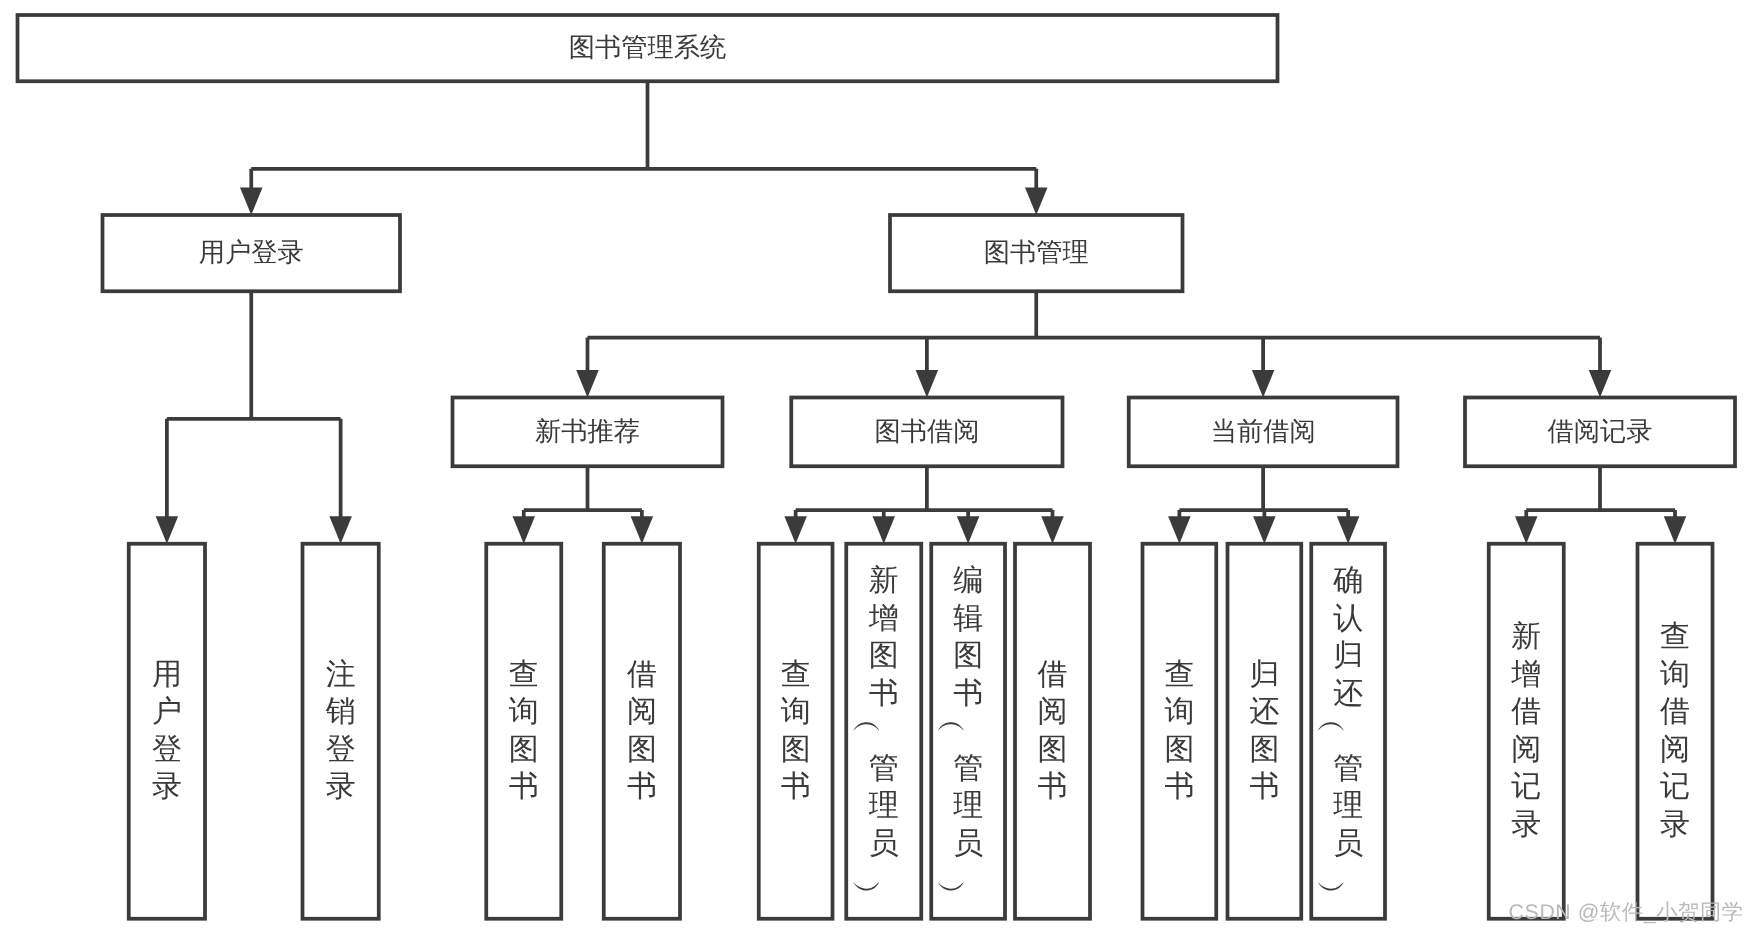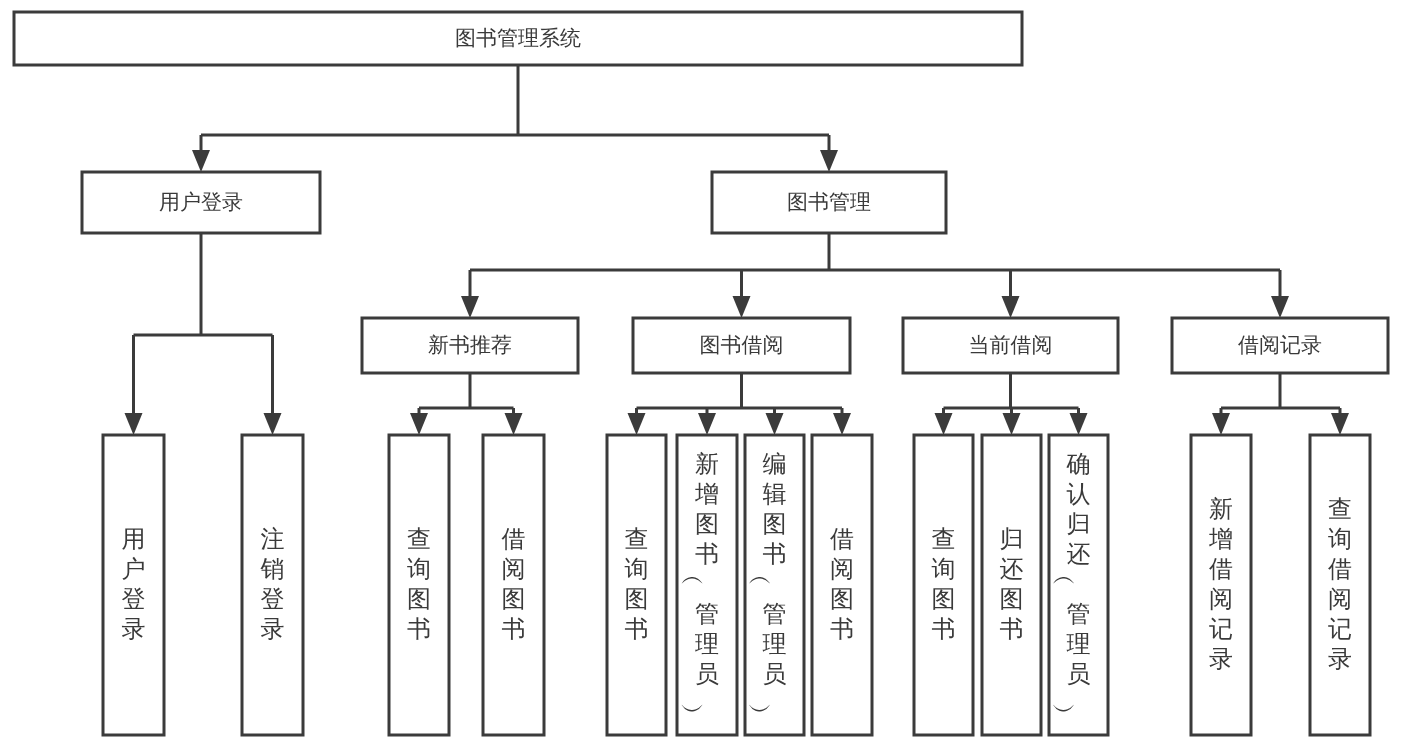--- a/index.html
+++ b/index.html
@@ -199,13 +199,14 @@
         <g>
           <rect x="1191" y="435" width="60" height="300" class="node-box"></rect>
           <text x="1221" class="node-label-vertical" y="517"><tspan x="1221" dy="0">新</tspan><tspan x="1221" dy="30">增</tspan><tspan x="1221" dy="30">借</tspan><tspan x="1221" dy="30">阅</tspan><tspan x="1221" dy="30">记</tspan><tspan x="1221" dy="30">录</tspan></text>
         </g>
         <g>
           <rect x="1310" y="435" width="60" height="300" class="node-box"></rect>
           <text x="1340" class="node-label-vertical" y="517"><tspan x="1340" dy="0">查</tspan><tspan x="1340" dy="30">询</tspan><tspan x="1340" dy="30">借</tspan><tspan x="1340" dy="30">阅</tspan><tspan x="1340" dy="30">记</tspan><tspan x="1340" dy="30">录</tspan></text>
         </g>
       </g>
   </svg>
+  <div class="watermark">CSDN @软件_小贺同学</div>
 </div>
 
 </body></html>

